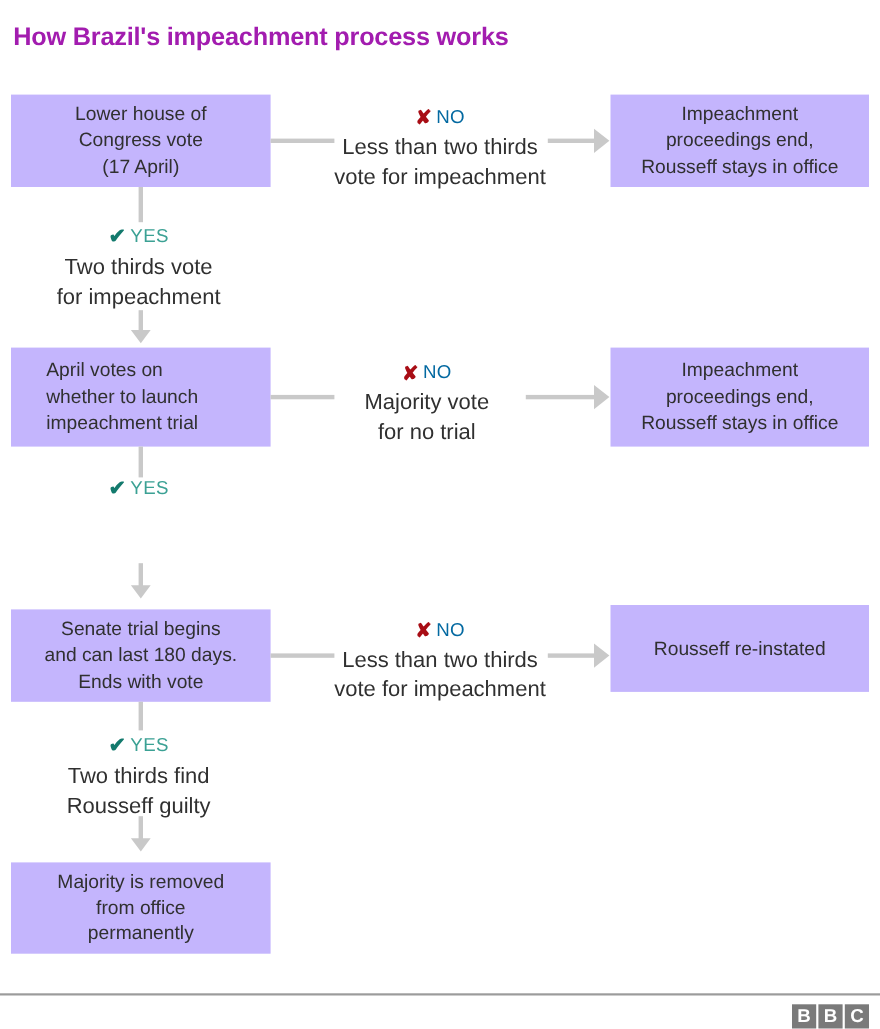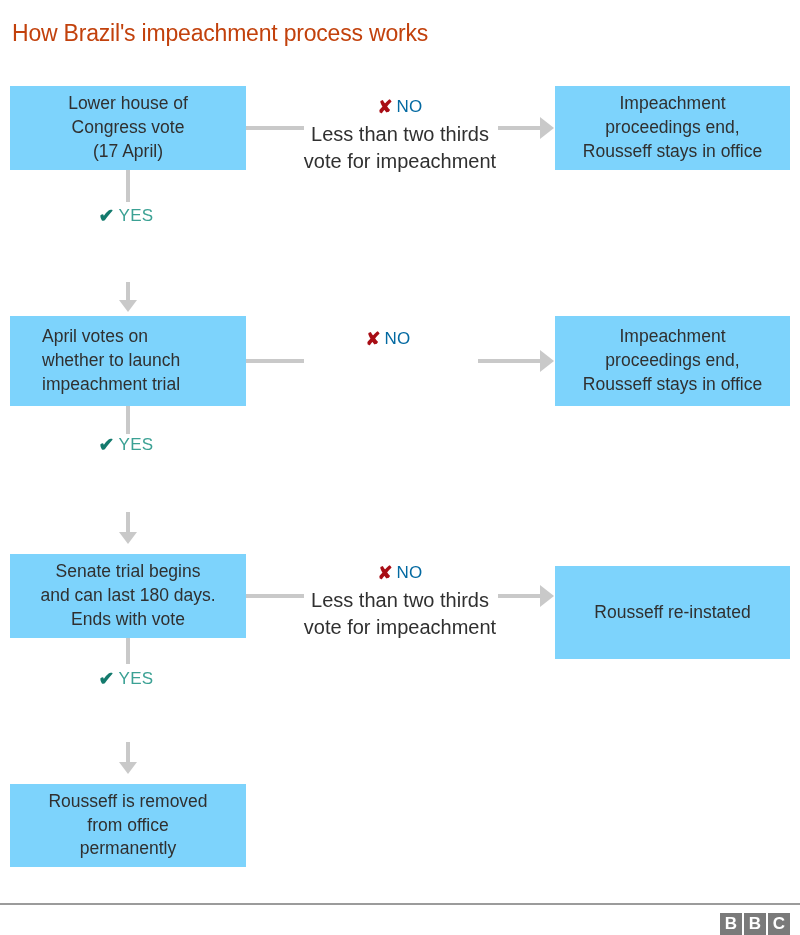--- a/index.html
+++ b/index.html
@@ -15,30 +15,30 @@
     position: relative;
     overflow: hidden;
   }
 
   
   #chart-title {
     position: absolute;
     left: 12px;
     top: 20px;
     font-size: 23px;
-    font-weight: normal;
-    color: #c2410c;
+    font-weight: bold;
+    color: #a21caf;
     letter-spacing: -0.2px;
     white-space: nowrap;
   }
 
   
   .node-box {
     position: absolute;
-    background: #7dd3fc;
+    background: #c4b5fd;
     display: flex;
     align-items: center;
     justify-content: center;
     box-sizing: border-box;
     padding: 6px 10px;
   }
   .node-text {
     font-size: 17.5px;
     line-height: 1.36;
     color: #303030;
@@ -166,36 +166,40 @@
 </div>
 
 <div class="v-line" style="left:126px; top:170px; height:32px;"></div>
 <div class="v-line" style="left:126px; top:282px; height:24px;"></div>
 <div class="v-arrow" style="left:119px; top:300px;"></div>
 
 <div class="branch-label" style="left:24px; top:205px; width:204px;">
   <div class="branch-head">
     <span class="mark mark-yes">✔</span><span class="word-yes">YES</span>
   </div>
+  <div class="branch-body">Two thirds vote
+for impeachment</div>
 </div>
 
 <div class="node-box col-left" style="top:316px; height:90px;">
   <div class="node-text left-text">April votes on
 whether to launch
 impeachment trial</div>
 </div>
 
 <div class="h-line" style="left:246px; top:359px; width:58px;"></div>
 <div class="h-line" style="left:478px; top:359px; width:62px;"></div>
 <div class="h-arrow" style="left:540px; top:350px;"></div>
 
 <div class="branch-label" style="left:298px; top:329px; width:180px;">
   <div class="branch-head">
     <span class="mark mark-no">✘</span><span class="word-no">NO</span>
   </div>
+  <div class="branch-body">Majority vote
+for no trial</div>
 </div>
 
 <div class="node-box col-right" style="top:316px; height:90px;">
   <div class="node-text center-text">Impeachment
 proceedings end,
 Rousseff stays in office</div>
 </div>
 
 <div class="v-line" style="left:126px; top:406px; height:28px;"></div>
 <div class="v-line" style="left:126px; top:512px; height:26px;"></div>
@@ -218,36 +222,38 @@
 <div class="h-arrow" style="left:540px; top:585px;"></div>
 
 <div class="branch-label" style="left:298px; top:563px; width:204px;">
   <div class="branch-head">
     <span class="mark mark-no">✘</span><span class="word-no">NO</span>
   </div>
   <div class="branch-body">Less than two thirds
 vote for impeachment</div>
 </div>
 
-<div class="node-box col-right" style="top:566px; height:93px;">
+<div class="node-box col-right" style="top:550px; height:79px;">
   <div class="node-text center-text">Rousseff re-instated</div>
 </div>
 
 <div class="v-line" style="left:126px; top:638px; height:26px;"></div>
 <div class="v-line" style="left:126px; top:742px; height:26px;"></div>
 <div class="v-arrow" style="left:119px; top:762px;"></div>
 
 <div class="branch-label" style="left:24px; top:668px; width:204px;">
   <div class="branch-head">
     <span class="mark mark-yes">✔</span><span class="word-yes">YES</span>
   </div>
+  <div class="branch-body">Two thirds find
+Rousseff guilty</div>
 </div>
 
 <div class="node-box col-left" style="top:784px; height:83px;">
-  <div class="node-text center-text">Rousseff is removed
+  <div class="node-text center-text">Majority is removed
 from office
 permanently</div>
 </div>
 
 <div id="footer-rule"></div>
 <div id="bbc-logo">
   <div class="bbc-block">B</div>
   <div class="bbc-block">B</div>
   <div class="bbc-block">C</div>
 </div>

